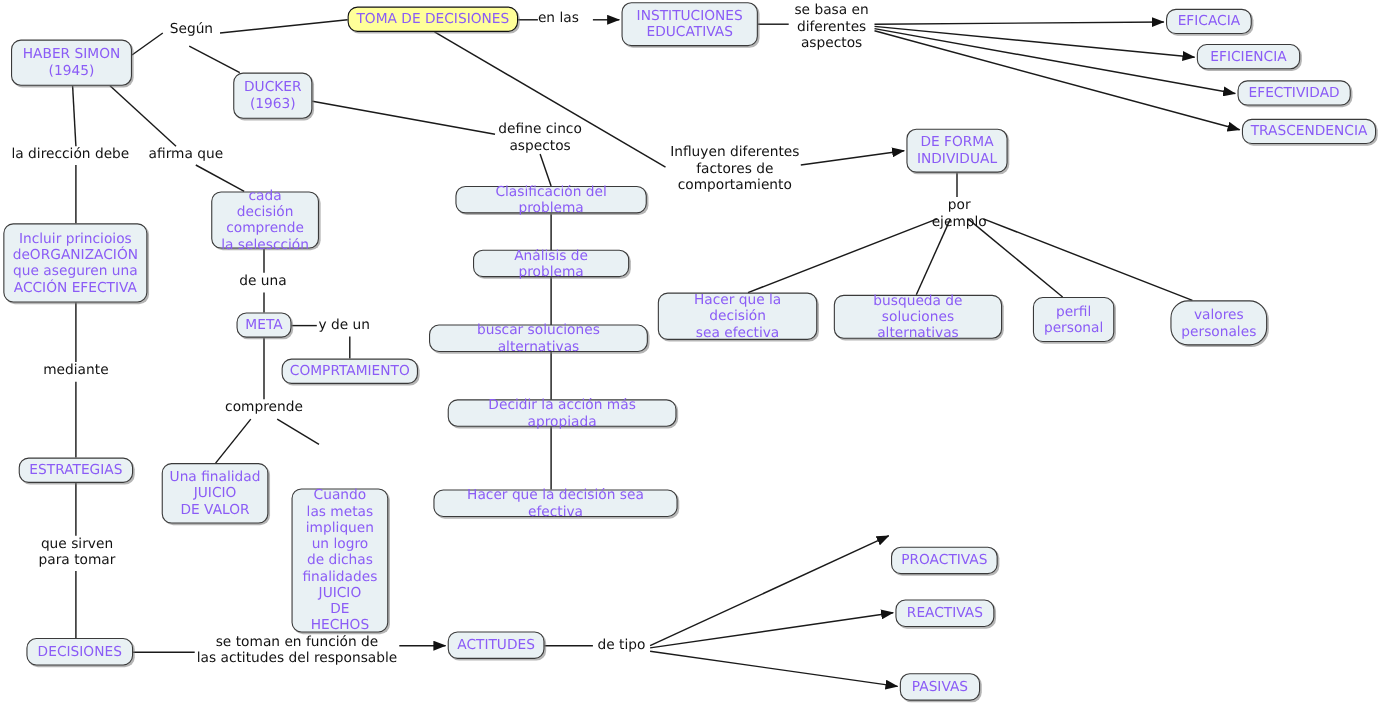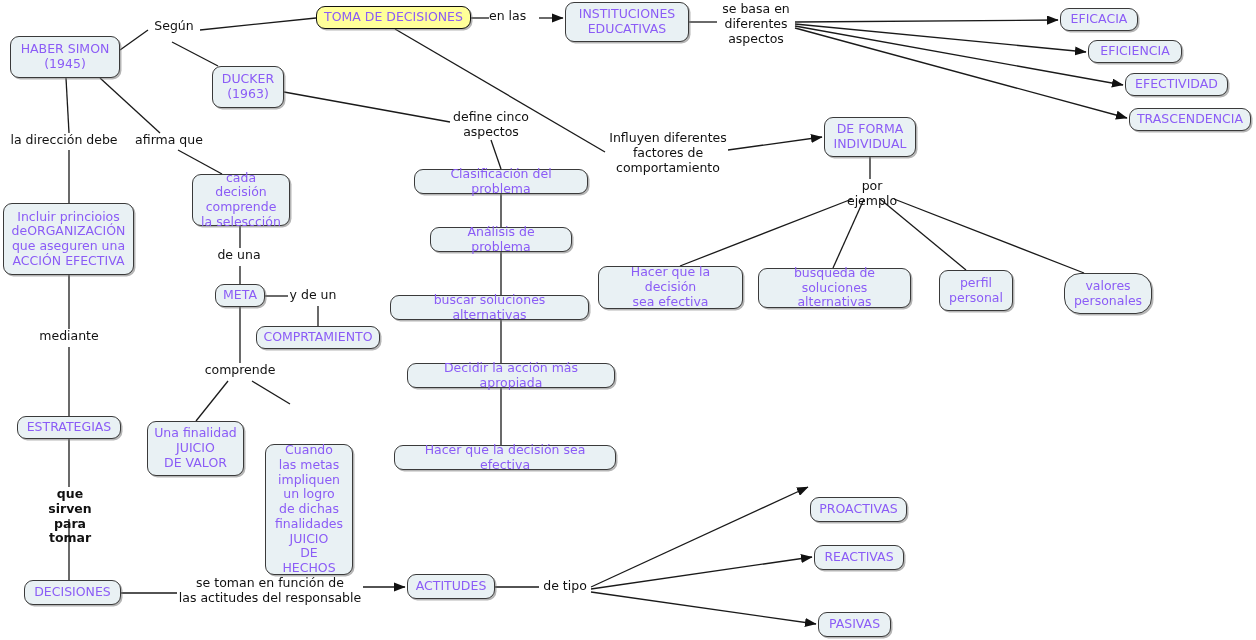--- a/index.html
+++ b/index.html
@@ -186,21 +186,21 @@
       <div class="edge-label" style="left: 133px; top: 133px; width: 72px; text-align: center;">afirma que</div>
       <div class="edge-label" style="left: 450px; top: 110px; width: 82px; text-align: center;">define cinco
 aspectos</div>
       <div class="edge-label" style="left: 608px; top: 131px; width: 120px; text-align: center;">Influyen diferentes
 factores de
 comportamiento</div>
       <div class="edge-label" style="left: 213px; top: 248px; width: 52px; text-align: center;">de una</div>
       <div class="edge-label" style="left: 288px; top: 288px; width: 50px; text-align: center;">y de un</div>
       <div class="edge-label" style="left: 203px; top: 363px; width: 74px; text-align: center;">comprende</div>
       <div class="edge-label" style="left: 36px; top: 329px; width: 66px; text-align: center;">mediante</div>
-      <div class="edge-label" style="left: 33px; top: 487px; width: 74px; text-align: center; font-weight: bold;">que sirven
+      <div class="edge-label" style="left: 33px; top: 487px; width: 74px; text-align: center;">que sirven
 para tomar</div>
       <div class="edge-label" style="left: 845px; top: 179px; width: 54px; text-align: center;">por
 ejemplo</div>
       <div class="edge-label" style="left: 177px; top: 576px; width: 186px; text-align: center;">se toman en función de
 las actitudes del responsable</div>
       <div class="edge-label" style="left: 539px; top: 579px; width: 52px; text-align: center;">de tipo</div>
     </div>
 
 </div>
 

